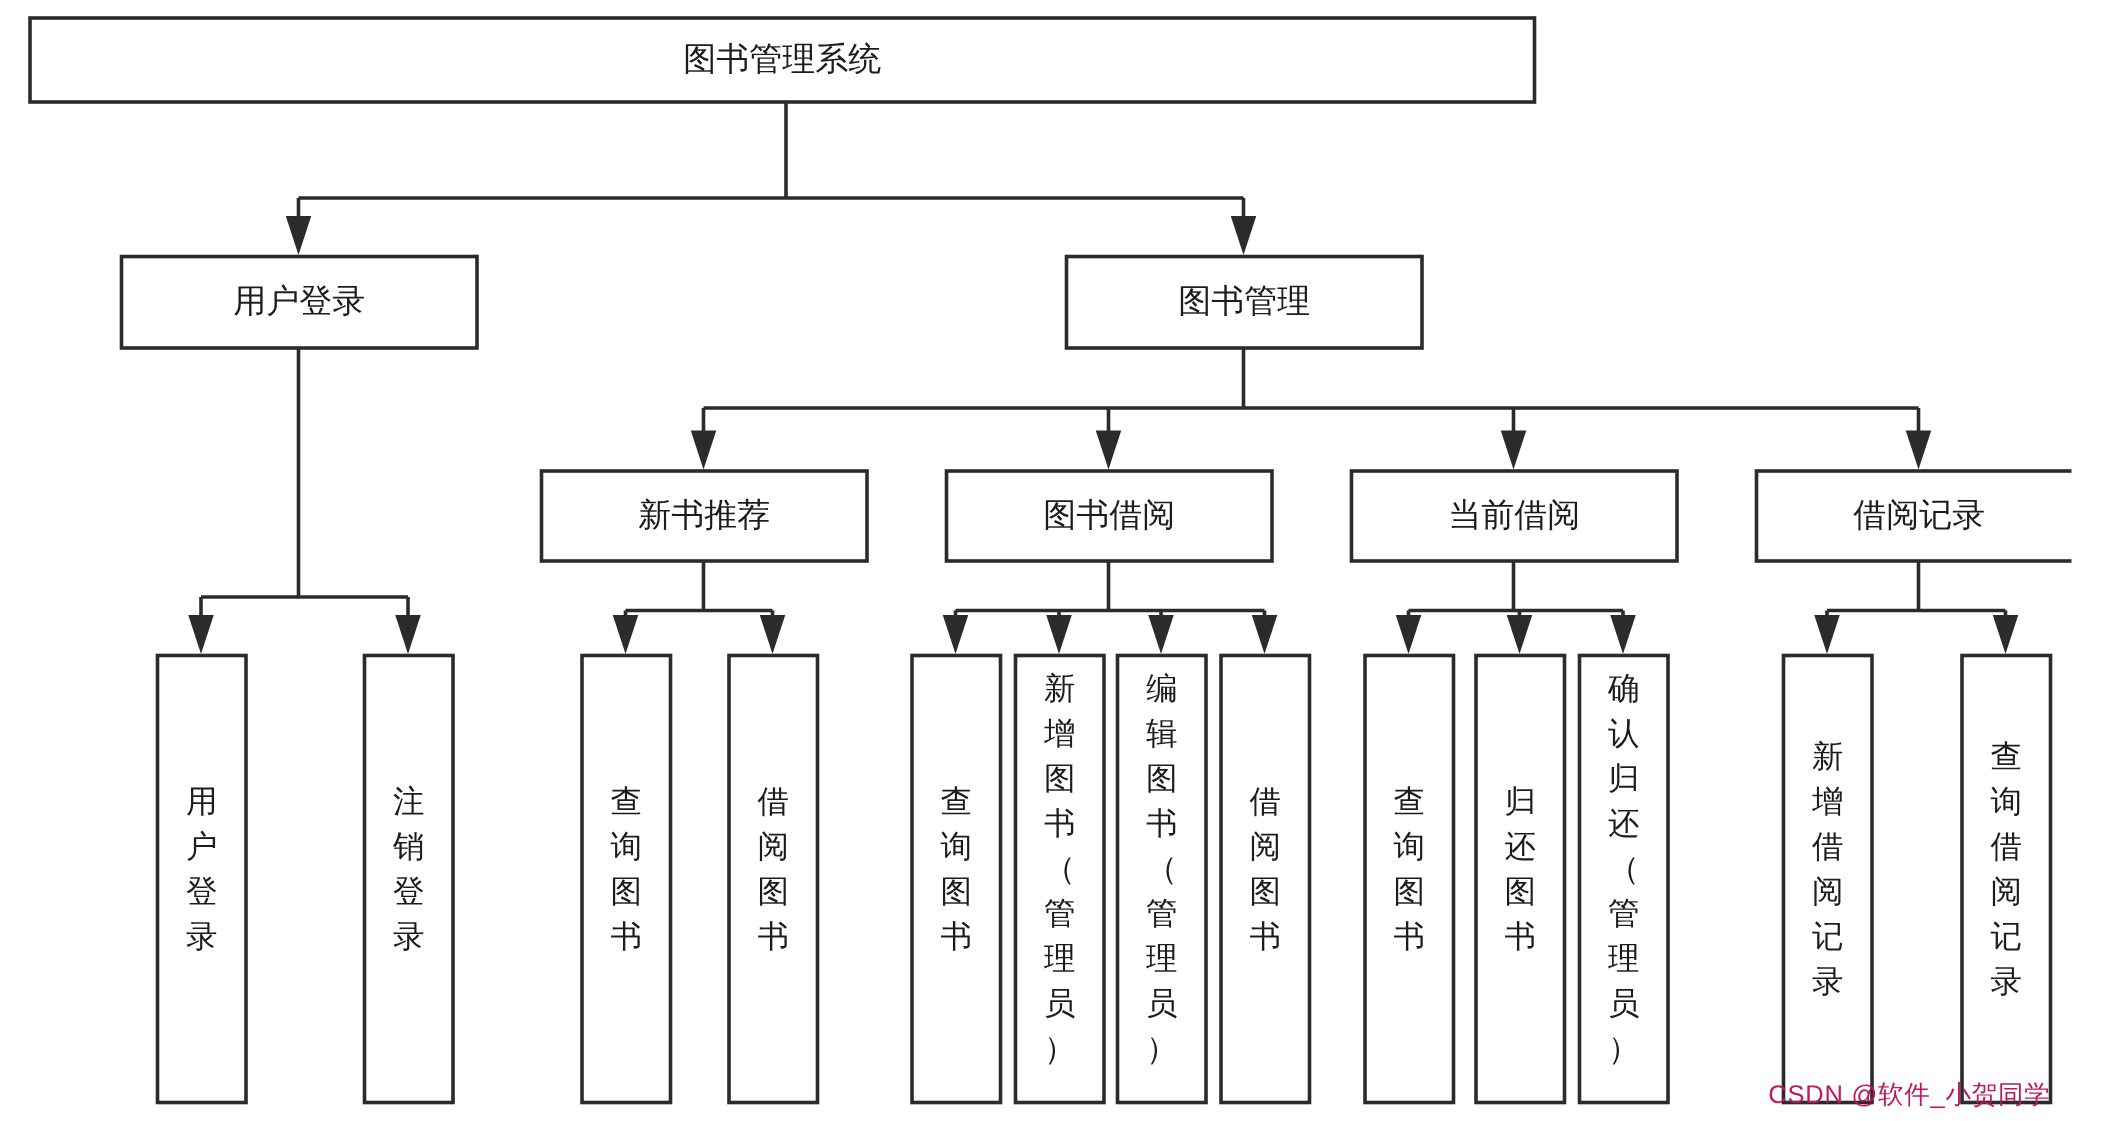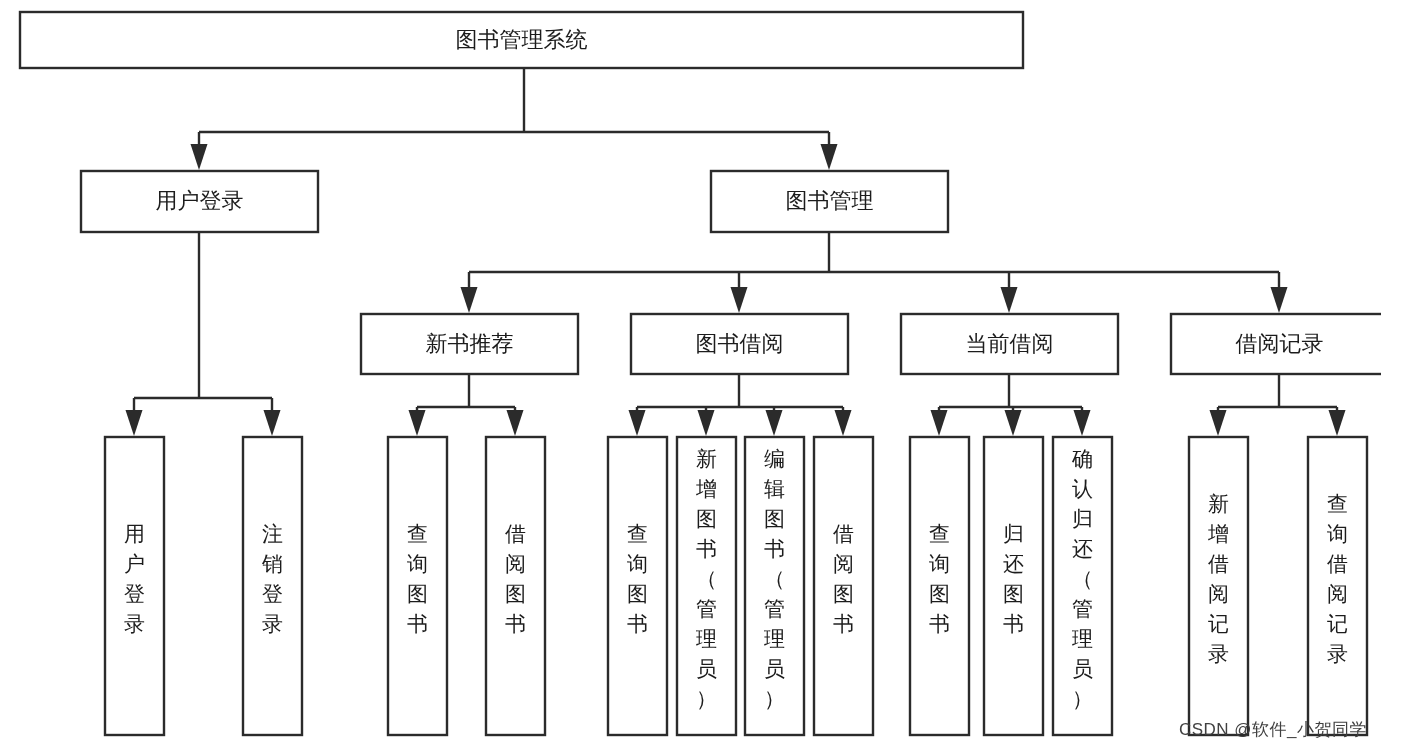--- a/index.html
+++ b/index.html
@@ -52,21 +52,21 @@
     font-size: 21px;
     fill: #1c1c1c;
     text-anchor: middle;
   }
   .watermark {
     position: absolute;
     right: 14px;
     bottom: 6px;
     font-family: "Liberation Sans", "DejaVu Sans", sans-serif;
     font-size: 17px;
-    color: #404040;
+    color: #be185d;
     letter-spacing: 0.5px;
     white-space: nowrap;
     pointer-events: none;
   }
 </style>
 </head>
 <body>
 
 <div id="canvas">
   <svg id="diagram-svg" viewBox="0 0 1405 747" xmlns="http://www.w3.org/2000/svg">

